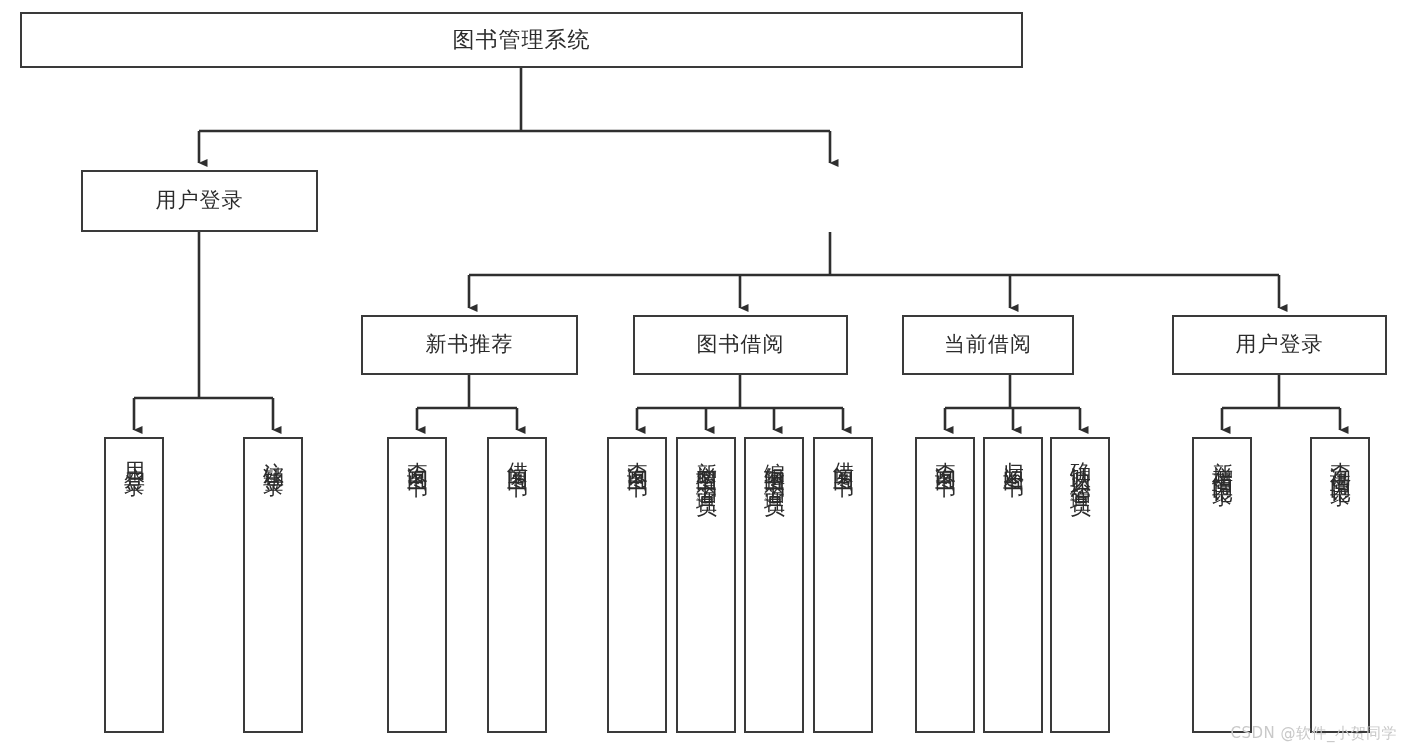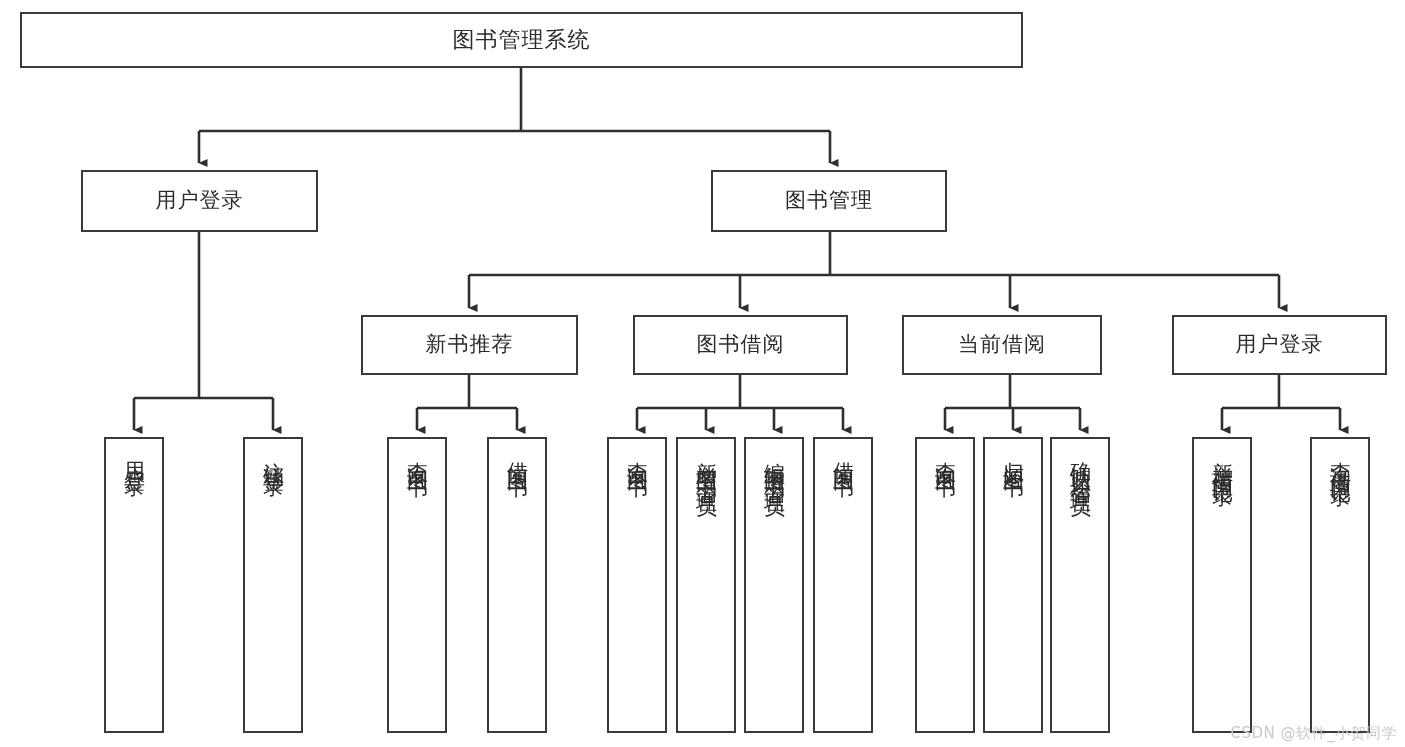--- a/index.html
+++ b/index.html
@@ -109,31 +109,28 @@
     </g>
   </svg>
 
   <div class="node h" id="root-node" style="left: 20px; top: 12px; width: 1003px; height: 56px;">
     <span class="lbl">图书管理系统</span>
   </div>
 
   <div class="node h" id="l2-0" style="left: 81px; top: 170px; width: 237px; height: 62px;">
     <span class="lbl">用户登录</span>
   </div>
-  <div class="node h" id="l2-1" style="left: 711px; top: 170px; width: 236px; height: 62px;">
-    <span class="lbl">图书管理</span>
-  </div>
 
   <div class="node h" id="l3-0" style="left: 361px; top: 315px; width: 217px; height: 60px;">
     <span class="lbl">新书推荐</span>
   </div>
   <div class="node h" id="l3-1" style="left: 633px; top: 315px; width: 215px; height: 60px;">
     <span class="lbl">图书借阅</span>
   </div>
-  <div class="node h" id="l3-2" style="left: 902px; top: 315px; width: 200px; height: 60px;">
+  <div class="node h" id="l3-2" style="left: 902px; top: 315px; width: 172px; height: 60px;">
     <span class="lbl">当前借阅</span>
   </div>
   <div class="node h" id="l3-3" style="left: 1172px; top: 315px; width: 215px; height: 60px;">
     <span class="lbl">用户登录</span>
   </div>
 
   <div class="node v" id="lf-0" style="left: 104px; top: 437px; width: 60px; height: 296px;">
     <span class="lbl">用户登录</span>
   </div>
   <div class="node v" id="lf-1" style="left: 243px; top: 437px; width: 60px; height: 296px;">

